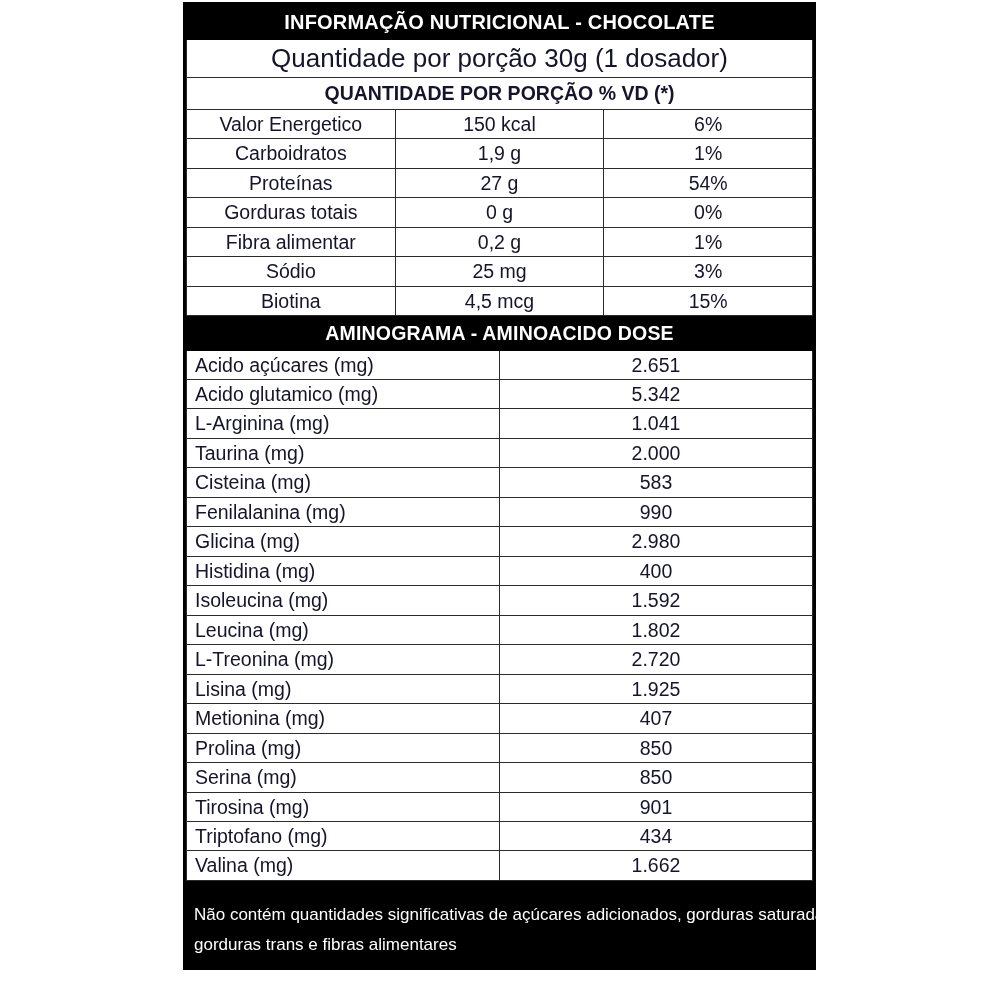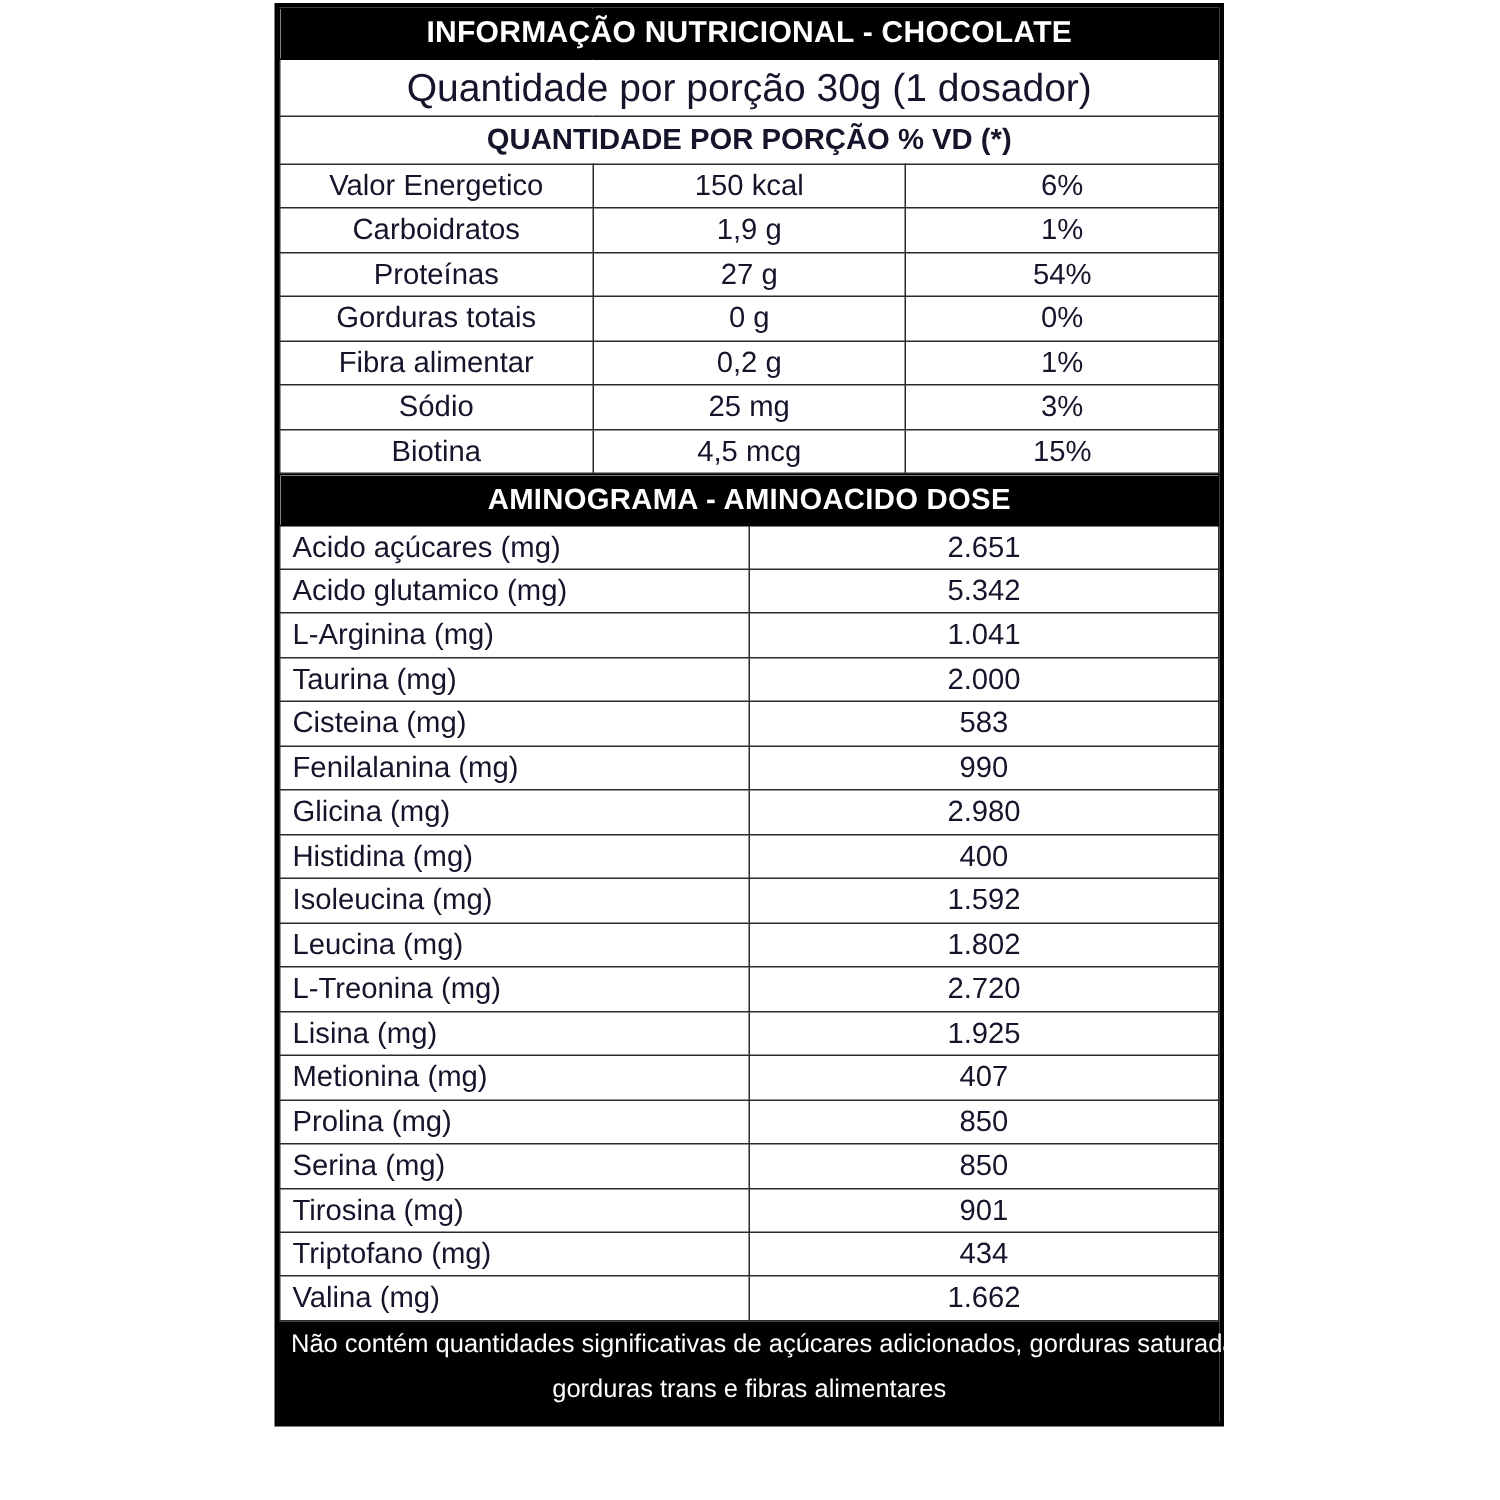--- a/index.html
+++ b/index.html
@@ -79,23 +79,22 @@
   
   td.a-name   { text-align: left; }
   td.a-value  { width: 88px; text-align: center; }
 
   
   #footnote {
     background: #000000;
     color: #ffffff;
     font-size: 17px;
     line-height: 1.75;
-    padding: 0 8px 8px 8px;
+    padding: 19px 8px 8px 8px;
     box-sizing: border-box;
-    text-align: center;
   }
   #footnote div { white-space: nowrap; }
 </style>
 </head>
 <body>
 
 <div id="label-root">
 
   <table class="nut">
     <tbody>

